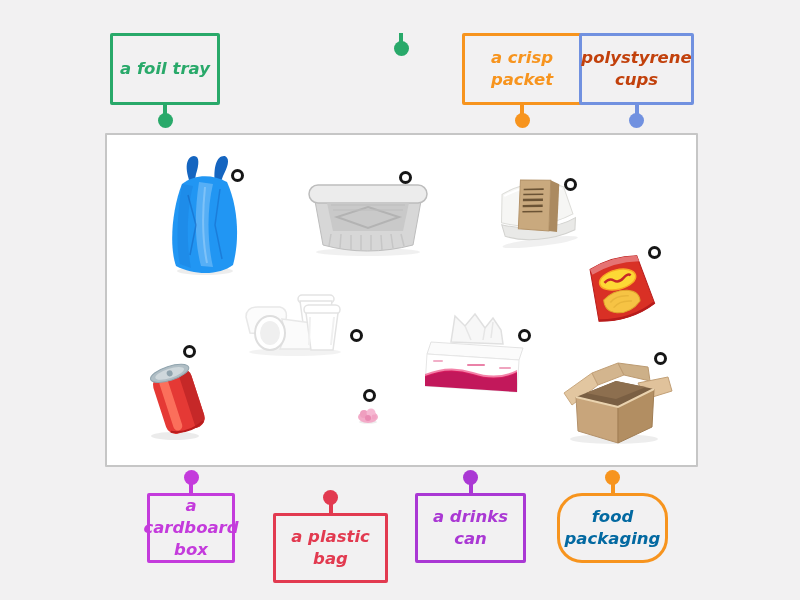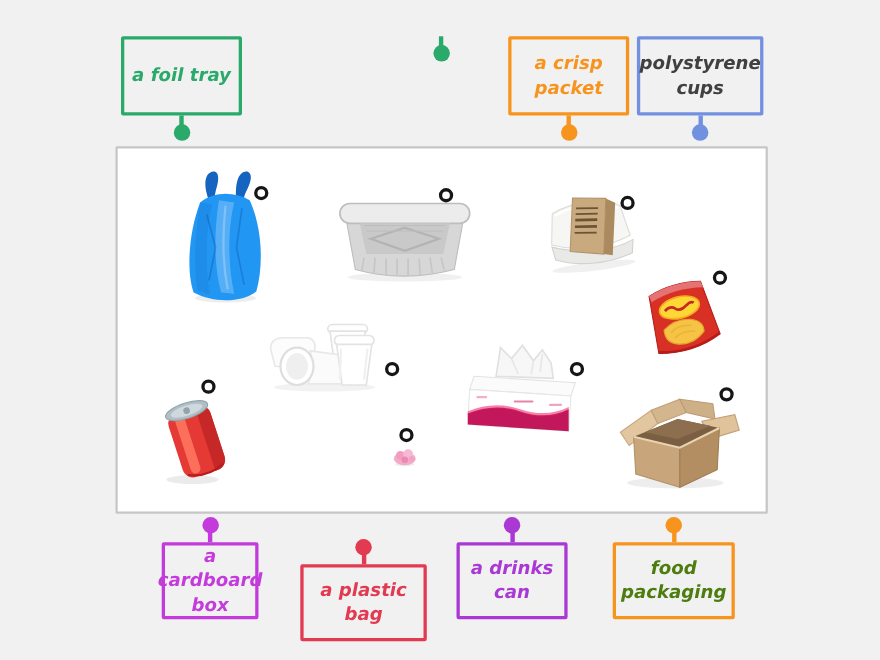--- a/index.html
+++ b/index.html
@@ -48,32 +48,32 @@
   </div>
 
 
   <div class="label-group top" style="left:346px; top:33px; width:110px">
     <div class="pin down">
       <div class="stem" style="background-color: rgb(41, 169, 106);"></div>
       <div class="dot" style="background-color: rgb(41, 169, 106);"></div>
     </div>
   </div>
 
-  <div class="label-group top" style="left:462px; top:33px; width:110px">
+  <div class="label-group top" style="left:462px; top:33px; width:120px">
     <div class="label-box" style="border-color: rgb(247, 148, 30); color: rgb(247, 148, 30);">
       <span>a crisp packet</span>
     </div>
     <div class="pin down">
       <div class="stem" style="background-color: rgb(247, 148, 30);"></div>
       <div class="dot" style="background-color: rgb(247, 148, 30);"></div>
     </div>
   </div>
 
   <div class="label-group top" style="left:579px; top:33px; width:115px">
-    <div class="label-box" style="border-color: rgb(113, 145, 224); color: #404040;">
+    <div class="label-box" style="border-color: rgb(113, 145, 224); color: #c2410c;">
       <span>polystyrene cups</span>
     </div>
     <div class="pin down">
       <div class="stem" style="background-color: rgb(113, 145, 224);"></div>
       <div class="dot" style="background-color: rgb(113, 145, 224);"></div>
     </div>
   </div>
 
   <div class="canvas">
 
@@ -243,33 +243,33 @@
   <div class="label-group bottom" style="left:273px; top:490px; width:115px">
     <div class="pin up">
       <div class="dot" style="background-color: rgb(226, 58, 80);"></div>
       <div class="stem" style="background-color: rgb(226, 58, 80);"></div>
     </div>
     <div class="label-box" style="border-color: rgb(226, 58, 80); color: rgb(226, 58, 80);">
       <span>a plastic bag</span>
     </div>
   </div>
 
-  <div class="label-group bottom" style="left:415px; top:470px; width:101px">
+  <div class="label-group bottom" style="left:415px; top:470px; width:111px">
     <div class="pin up">
       <div class="dot" style="background-color: rgb(170, 56, 212);"></div>
       <div class="stem" style="background-color: rgb(170, 56, 212);"></div>
     </div>
     <div class="label-box" style="border-color: rgb(170, 56, 212); color: rgb(170, 56, 212);">
       <span>a drinks can</span>
     </div>
   </div>
 
   <div class="label-group bottom" style="left:557px; top:470px; width:111px">
     <div class="pin up">
       <div class="dot" style="background-color: rgb(247, 148, 30);"></div>
       <div class="stem" style="background-color: rgb(247, 148, 30);"></div>
     </div>
-    <div class="label-box" style="border-color: rgb(247, 148, 30); color: #4d7c0f;">
+    <div class="label-box" style="border-color: rgb(247, 148, 30); color: #0369a1; border-radius: 25px;">
       <span>food packaging</span>
     </div>
   </div>
 
 </div>
 
 </body></html>

